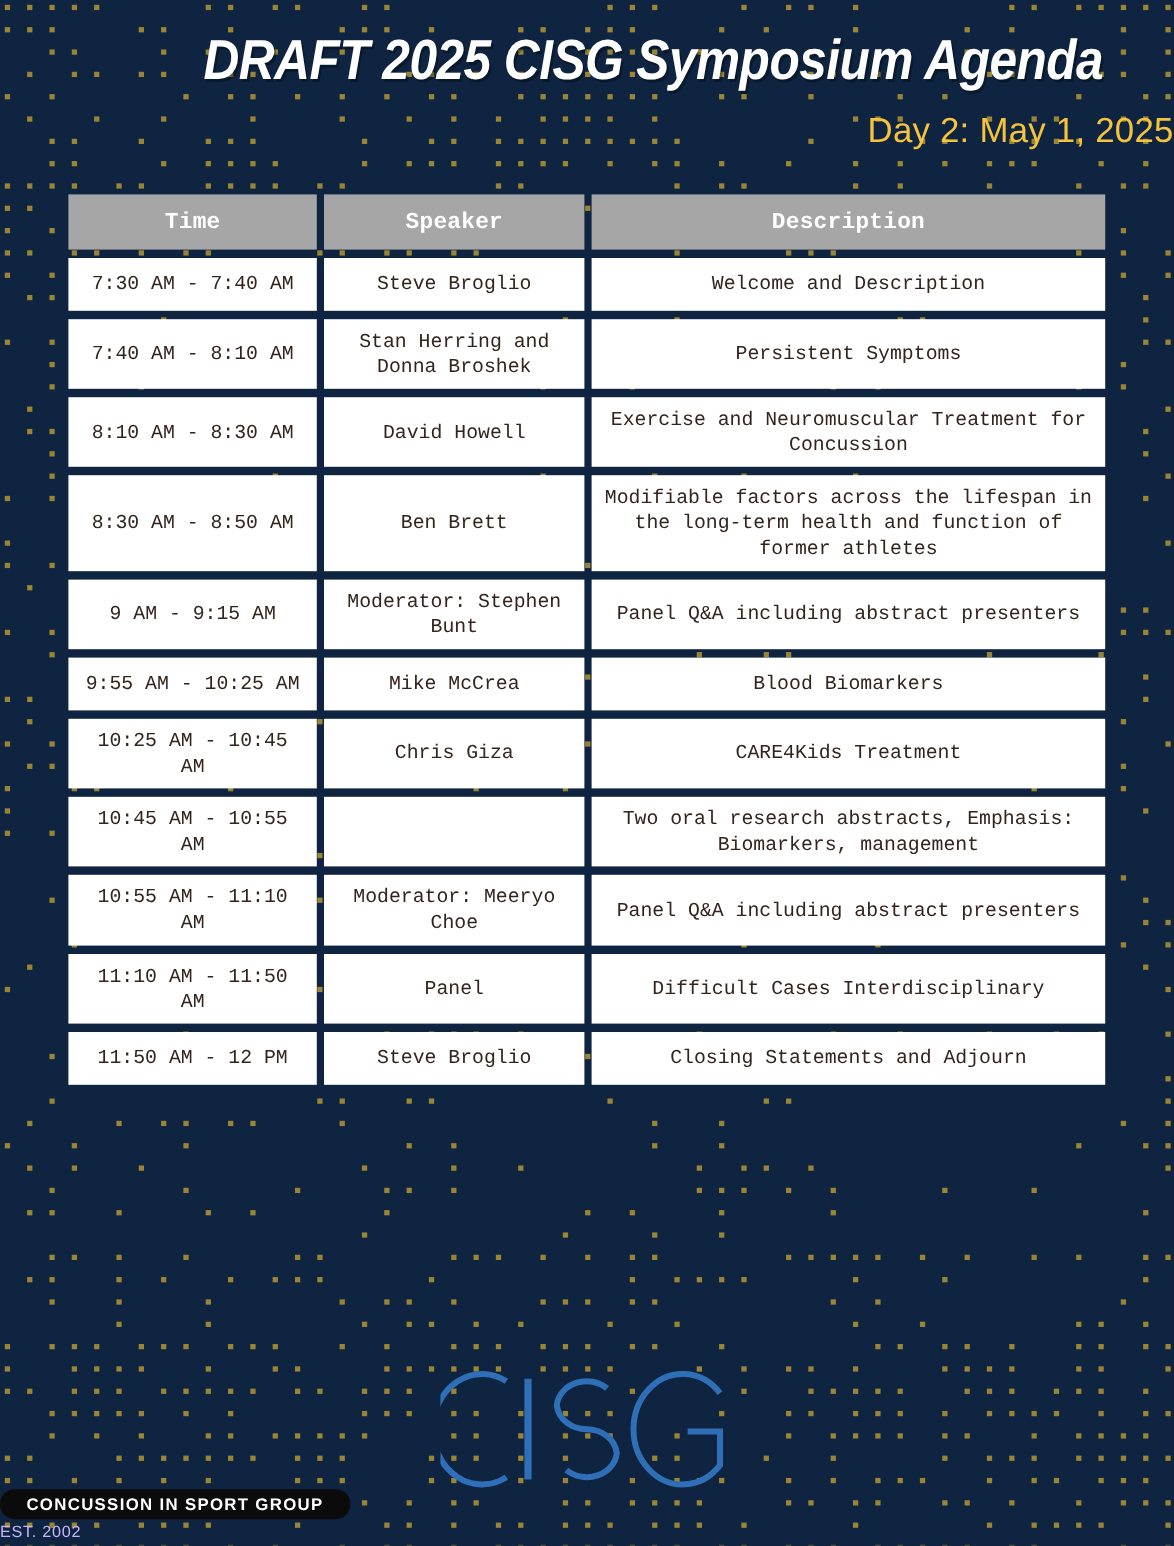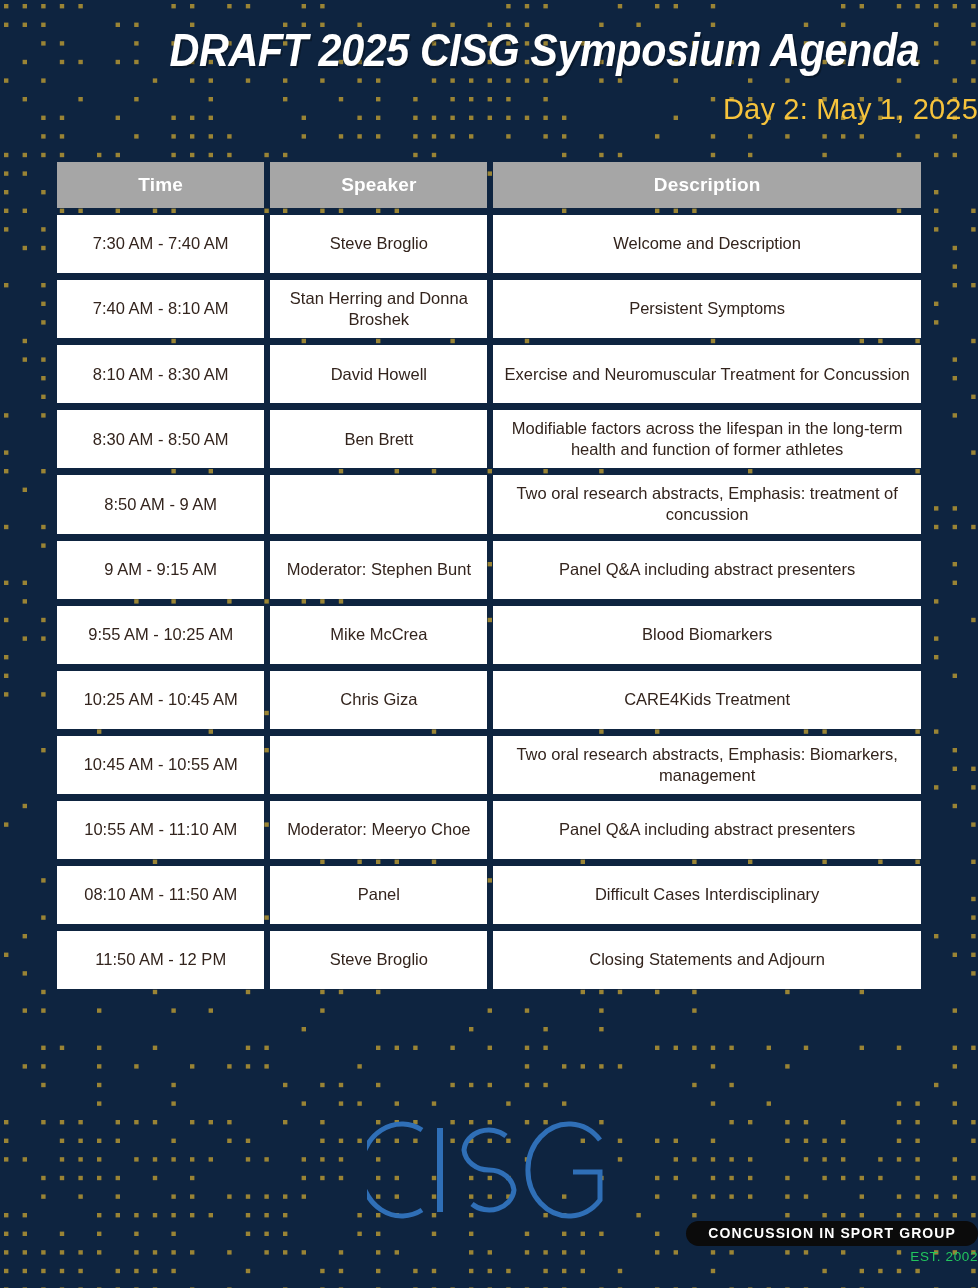--- a/index.html
+++ b/index.html
@@ -62,20 +62,21 @@
     z-index: 2;
     margin: 36px 45px 0 57px;
   }
 
   .agenda-table {
     width: 876px;
     border-collapse: separate;
     border-spacing: 6px 7px;
     margin-left: -6px;
     margin-top: -7px;
+    font-family: Liberation Mono, monospace;
   }
 
   .agenda-table th,
   .agenda-table td {
     vertical-align: middle;
     text-align: center;
     padding: 8px 10px;
   }
 
   .agenda-table thead th {
@@ -85,35 +86,35 @@
     font-weight: bold;
     height: 46px;
     letter-spacing: 0.2px;
   }
 
   .agenda-table tbody td {
     background: #ffffff;
     color: #33241d;
     font-size: 16.5px;
     line-height: 1.28;
-    height: 58px;
+    height: 44px;
   }
 
   .col-time    { width: 210px; }
   .col-speaker { width: 219px; }
   .col-desc    { width: 433px; }
 
   
   .logo-block {
     position: absolute;
     left: 0;
     right: 0;
-    bottom: 24px;
+    bottom: 4px;
     z-index: 2;
-    text-align: right;
+    text-align: left;
   }
 
   .logo-mark {
     display: block;
     margin: 0 auto;
     width: 244px;
     height: 108px;
   }
 
   .logo-pill {
@@ -126,21 +127,21 @@
     font-weight: bold;
     letter-spacing: 1.1px;
     margin-top: -7px;
     position: relative;
     z-index: 3;
   }
 
   .logo-est {
     display: block;
     margin-top: 3px;
-    color: #22c55e;
+    color: #c4b5fd;
     font-size: 13.5px;
     letter-spacing: 0.6px;
   }
 </style>
 </head>
 <body>
 
 <svg id="dot-layer" viewBox="0 0 978 1288" preserveAspectRatio="none" aria-hidden="true">
     <rect x="4.0" y="4.0" width="4.4" height="4.4" fill="#9a8435"></rect>
     <rect x="22.6" y="4.0" width="4.4" height="4.4" fill="#9a8435"></rect>
@@ -1275,25 +1276,20 @@
           <td>8:10 AM - 8:30 AM</td>
           <td>David Howell</td>
           <td>Exercise and Neuromuscular Treatment for Concussion</td>
         </tr>
         <tr>
           <td>8:30 AM - 8:50 AM</td>
           <td>Ben Brett</td>
           <td>Modifiable factors across the lifespan in the long-term health and function of former athletes</td>
         </tr>
         <tr>
-          <td>8:50 AM - 9 AM</td>
-          <td></td>
-          <td>Two oral research abstracts, Emphasis: treatment of concussion</td>
-        </tr>
-        <tr>
           <td>9 AM - 9:15 AM</td>
           <td>Moderator: Stephen Bunt</td>
           <td>Panel Q&amp;A including abstract presenters</td>
         </tr>
         <tr>
           <td>9:55 AM - 10:25 AM</td>
           <td>Mike McCrea</td>
           <td>Blood Biomarkers</td>
         </tr>
         <tr>
@@ -1305,21 +1301,21 @@
           <td>10:45 AM - 10:55 AM</td>
           <td></td>
           <td>Two oral research abstracts, Emphasis: Biomarkers, management</td>
         </tr>
         <tr>
           <td>10:55 AM - 11:10 AM</td>
           <td>Moderator: Meeryo Choe</td>
           <td>Panel Q&amp;A including abstract presenters</td>
         </tr>
         <tr>
-          <td>08:10 AM - 11:50 AM</td>
+          <td>11:10 AM - 11:50 AM</td>
           <td>Panel</td>
           <td>Difficult Cases Interdisciplinary</td>
         </tr>
         <tr>
           <td>11:50 AM - 12 PM</td>
           <td>Steve Broglio</td>
           <td>Closing Statements and Adjourn</td>
         </tr>
       </tbody>
   </table>

